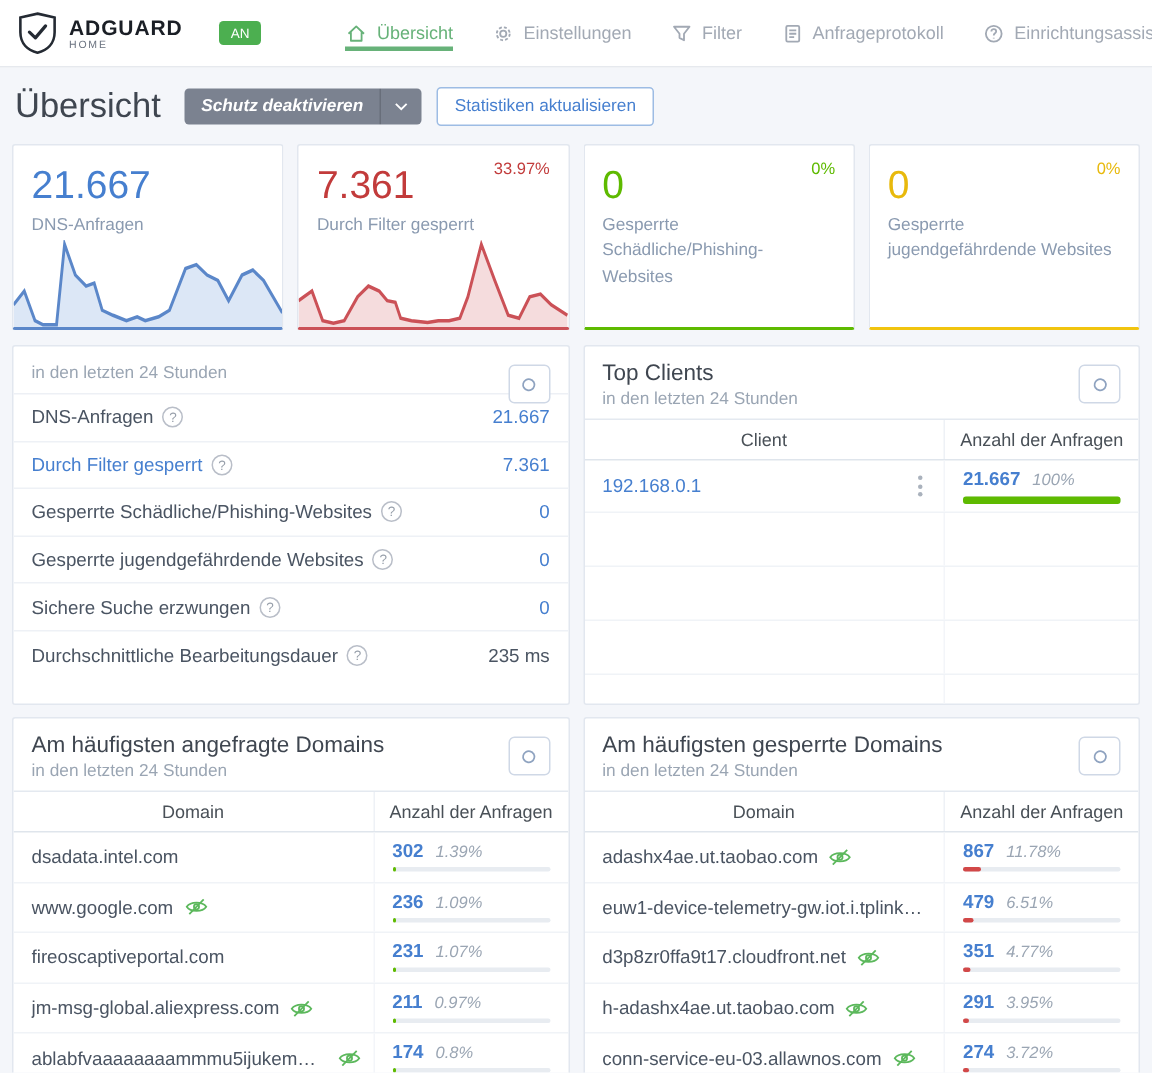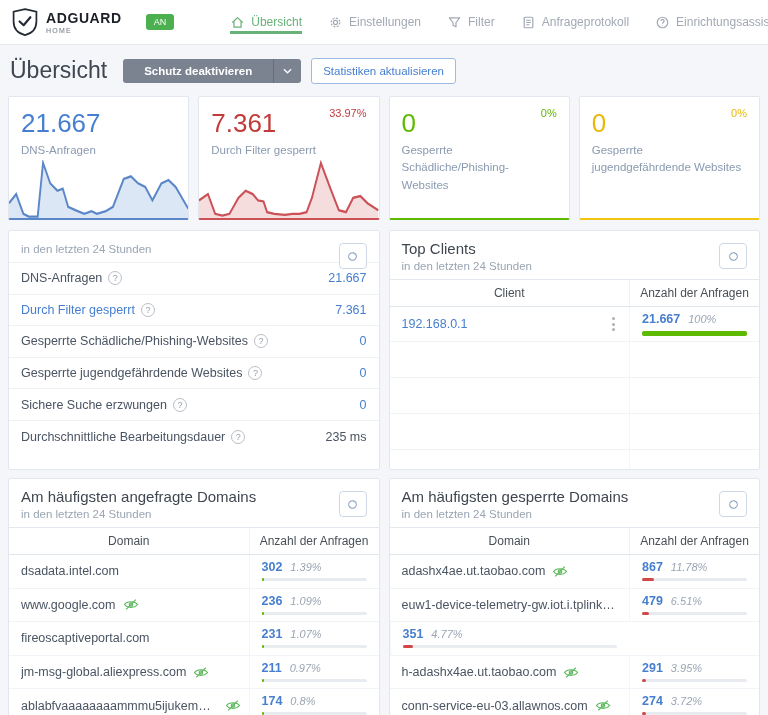--- a/index.html
+++ b/index.html
@@ -25,21 +25,21 @@
   .nav-item.active { color:#67b279; }
   .nav-item.active svg { stroke:#67b279; }
   .nav-item.active::after { content:""; position:absolute; left:0; right:0; bottom:-2px;
               height:3px; background:#67b279; }
   
   .page { padding:10px 8px 0; }
   .title-row { display:flex; align-items:center; gap:10px; margin:2px 2px 12px; }
   .title-row h1 { font-size:23px; font-weight:normal; color:#3f4650; margin-right:6px; }
   .btn-gray { display:flex; background:#7b8290; border-radius:3px; overflow:hidden;
               color:#fff; font-size:11.5px; font-weight:bold; cursor:pointer; }
-  .btn-gray .main { padding:6px 21px; }
+  .btn-gray .main { padding:6px 11px;font-style:italic; }
   .btn-gray .caret { padding:6px 9px; border-left:1px solid rgba(0,0,0,.15);
                      display:flex; align-items:center; }
   .btn-blue { border:1px solid #9dbce4; color:#467fcf; background:#fff; font-size:11.5px;
               padding:6px 11px; border-radius:3px; cursor:pointer; font-family:inherit; }
   
   .stats-row { display:grid; grid-template-columns:repeat(4,1fr); gap:9px; }
   .stat-card { background:#fff; border:1px solid #e2e7ef; border-bottom-width:2px;
                height:124px; position:relative; overflow:hidden; border-radius:2px; }
   .sc0 { border-bottom-color:#5b87c9; } .sc1 { border-bottom-color:#cb5157; }
   .sc2 { border-bottom-color:#5eba00; } .sc3 { border-bottom-color:#f1c40f; }
@@ -458,20 +458,28 @@
           <div class="cnt-line">
               <span class="cnt">479</span>
               <span class="pct">6.51%</span>
             </div>
           <div class="bar-track">
               <div class="bar-fill bar-red" style="width: 6.51%;"></div>
             </div>
         </div>
       </div>
       <div class="trow dom-row">
+        <div class="c-left">
+            <span class="ellip">d3p8zr0ffa9t17.cloudfront.net</span>
+          <svg class="eye-off" width="16" height="11" viewBox="0 0 16 11" fill="none" stroke="#5cb85c" stroke-width="1.2">
+              <path d="M1.5 5.5 C4 1.8 12 1.8 14.5 5.5 C12 9.2 4 9.2 1.5 5.5 Z"></path>
+              <circle cx="8" cy="5.5" r="1.7"></circle>
+              <line x1="12.8" y1="0.6" x2="3.2" y2="10.4"></line>
+            </svg>
+        </div>
         <div class="c-right">
           <div class="cnt-line">
               <span class="cnt">351</span>
               <span class="pct">4.77%</span>
             </div>
           <div class="bar-track">
               <div class="bar-fill bar-red" style="width: 4.77%;"></div>
             </div>
         </div>
       </div>

